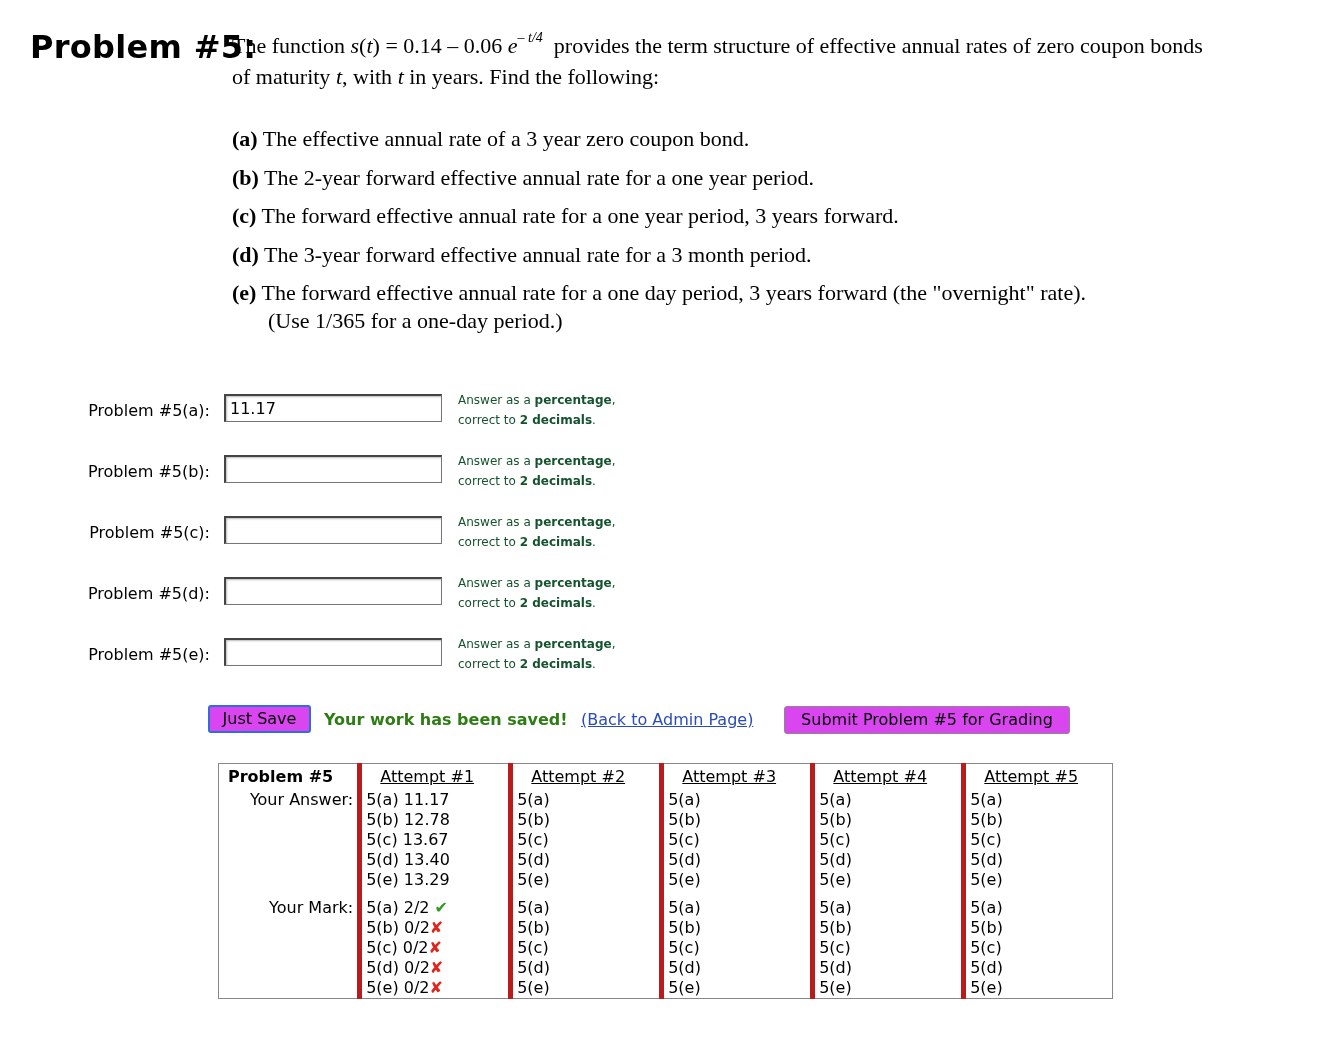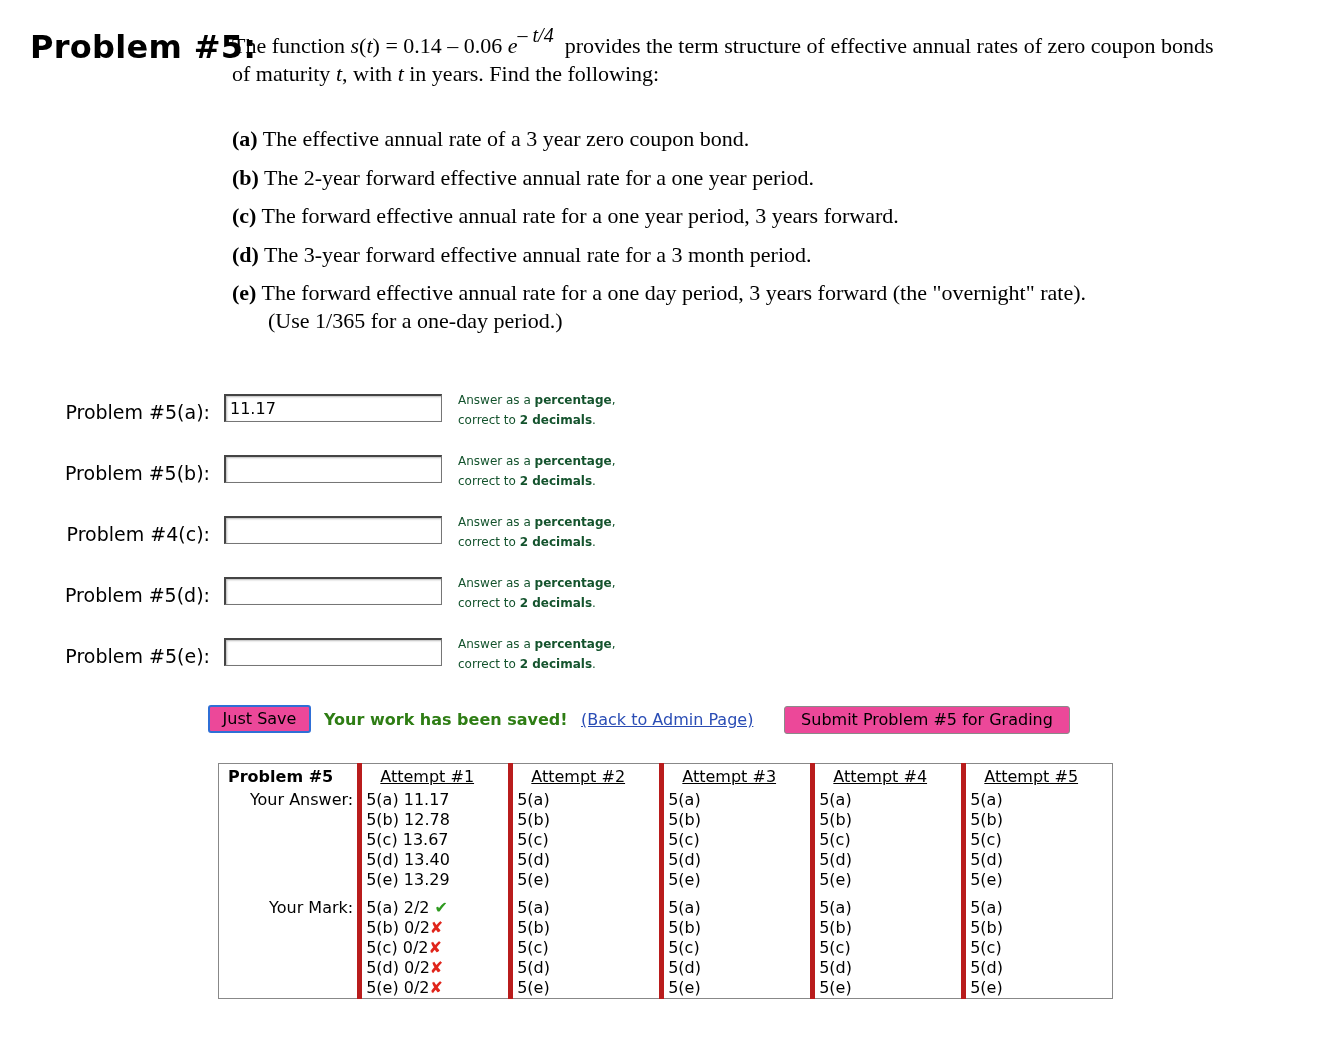--- a/index.html
+++ b/index.html
@@ -2,30 +2,30 @@
 <html><head>
 <meta charset="utf-8">
 <style>
   html, body { margin:0; padding:0; background:#ffffff; }
   body { width:1342px; height:1048px; position:relative; overflow:hidden; font-family:"DejaVu Sans", sans-serif; color:#000; }
   .abs { position:absolute; }
   .prob-title { left:30px; top:28px; font-family:"DejaVu Sans", sans-serif; font-weight:bold; font-size:32px; letter-spacing:0.3px; }
   .serif { font-family:"Liberation Serif", serif; font-size:22px; line-height:28px; }
   .intro { left:232px; top:32px; width:1100px; }
   .intro i { font-style:italic; }
-  .sup { font-size:20px; position:relative; top:-11px; }
+  .sup { font-size:14px; position:relative; top:-11px; }
   .parts { left:232px; top:125px; width:1100px; }
   .part { margin:0 0 10.5px 0; }
   .part b { font-weight:bold; }
   .part .cont { padding-left:36px; display:block; }
-  .row-label { font-size:19px; text-align:right; width:180px; left:30px; }
+  .row-label { font-size:16px; text-align:right; width:180px; left:30px; }
   .ans-input { left:224px; width:218px; height:28px; box-sizing:border-box; border:1px solid #767676; border-top:2px solid #444; border-left:2px solid #444; background:#fff; font-family:"DejaVu Sans", sans-serif; font-size:16px; padding:2px 4px; box-shadow: inset 1px 1px 2px #bbb; }
   .hint { left:458px; font-size:12px; color:#14532d; line-height:20px; }
   .hint b { font-weight:bold; }
-  .btn { box-sizing:border-box; background:#ec4899; border:1px solid #8a8a8a; border-radius:3px; font-family:"DejaVu Sans", sans-serif; font-size:16px; color:#000; padding:0 10px; height:28px; line-height:26px; cursor:pointer; }
+  .btn { box-sizing:border-box; background:#d946ef; border:1px solid #8a8a8a; border-radius:3px; font-family:"DejaVu Sans", sans-serif; font-size:16px; color:#000; padding:0 10px; height:28px; line-height:26px; cursor:pointer; }
   .btn.focused { border:2px solid #2f6fd6; line-height:24px; }
   .saved { left:324px; top:710px; font-size:16px; font-weight:bold; color:#2e7d14; }
   .admin-link { left:581px; top:710px; font-size:16px; color:#2a4db5; text-decoration:underline; }
   table.hist { position:absolute; left:218px; top:763px; border-collapse:collapse; border:1px solid #888; font-family:"DejaVu Sans", sans-serif; font-size:16px; }
   table.hist th { font-weight:normal; padding:3px 24px 4px 8px; text-align:center; }
   table.hist th.first { font-weight:bold; text-align:left; padding-left:9px; }
   table.hist th u { text-decoration:underline; }
   table.hist td { vertical-align:top; padding:0 4px; line-height:20px; }
   table.hist td.rl { text-align:right; padding-left:10px; }
   table.hist .colsep { border-left:5px solid #b91c1c; }
@@ -53,21 +53,21 @@
 </div>
 
 <div class="abs row-label" style="top:401px;">Problem #5(a):</div>
 <input class="abs ans-input" style="top: 394px;" type="text" value="11.17">
 <div class="abs hint" style="top:390px;"><span>Answer as a </span><b>percentage</b><span>,</span><br><span>correct to </span><b>2 decimals</b><span>.</span></div>
 
 <div class="abs row-label" style="top:462px;">Problem #5(b):</div>
 <input class="abs ans-input" style="top: 455px;" type="text" value="">
 <div class="abs hint" style="top:451px;"><span>Answer as a </span><b>percentage</b><span>,</span><br><span>correct to </span><b>2 decimals</b><span>.</span></div>
 
-<div class="abs row-label" style="top:523px;">Problem #4(c):</div>
+<div class="abs row-label" style="top:523px;">Problem #5(c):</div>
 <input class="abs ans-input" style="top: 516px;" type="text" value="">
 <div class="abs hint" style="top:512px;"><span>Answer as a </span><b>percentage</b><span>,</span><br><span>correct to </span><b>2 decimals</b><span>.</span></div>
 
 <div class="abs row-label" style="top:584px;">Problem #5(d):</div>
 <input class="abs ans-input" style="top: 577px;" type="text" value="">
 <div class="abs hint" style="top:573px;"><span>Answer as a </span><b>percentage</b><span>,</span><br><span>correct to </span><b>2 decimals</b><span>.</span></div>
 
 <div class="abs row-label" style="top:645px;">Problem #5(e):</div>
 <input class="abs ans-input" style="top: 638px;" type="text" value="">
 <div class="abs hint" style="top:634px;"><span>Answer as a </span><b>percentage</b><span>,</span><br><span>correct to </span><b>2 decimals</b><span>.</span></div>

